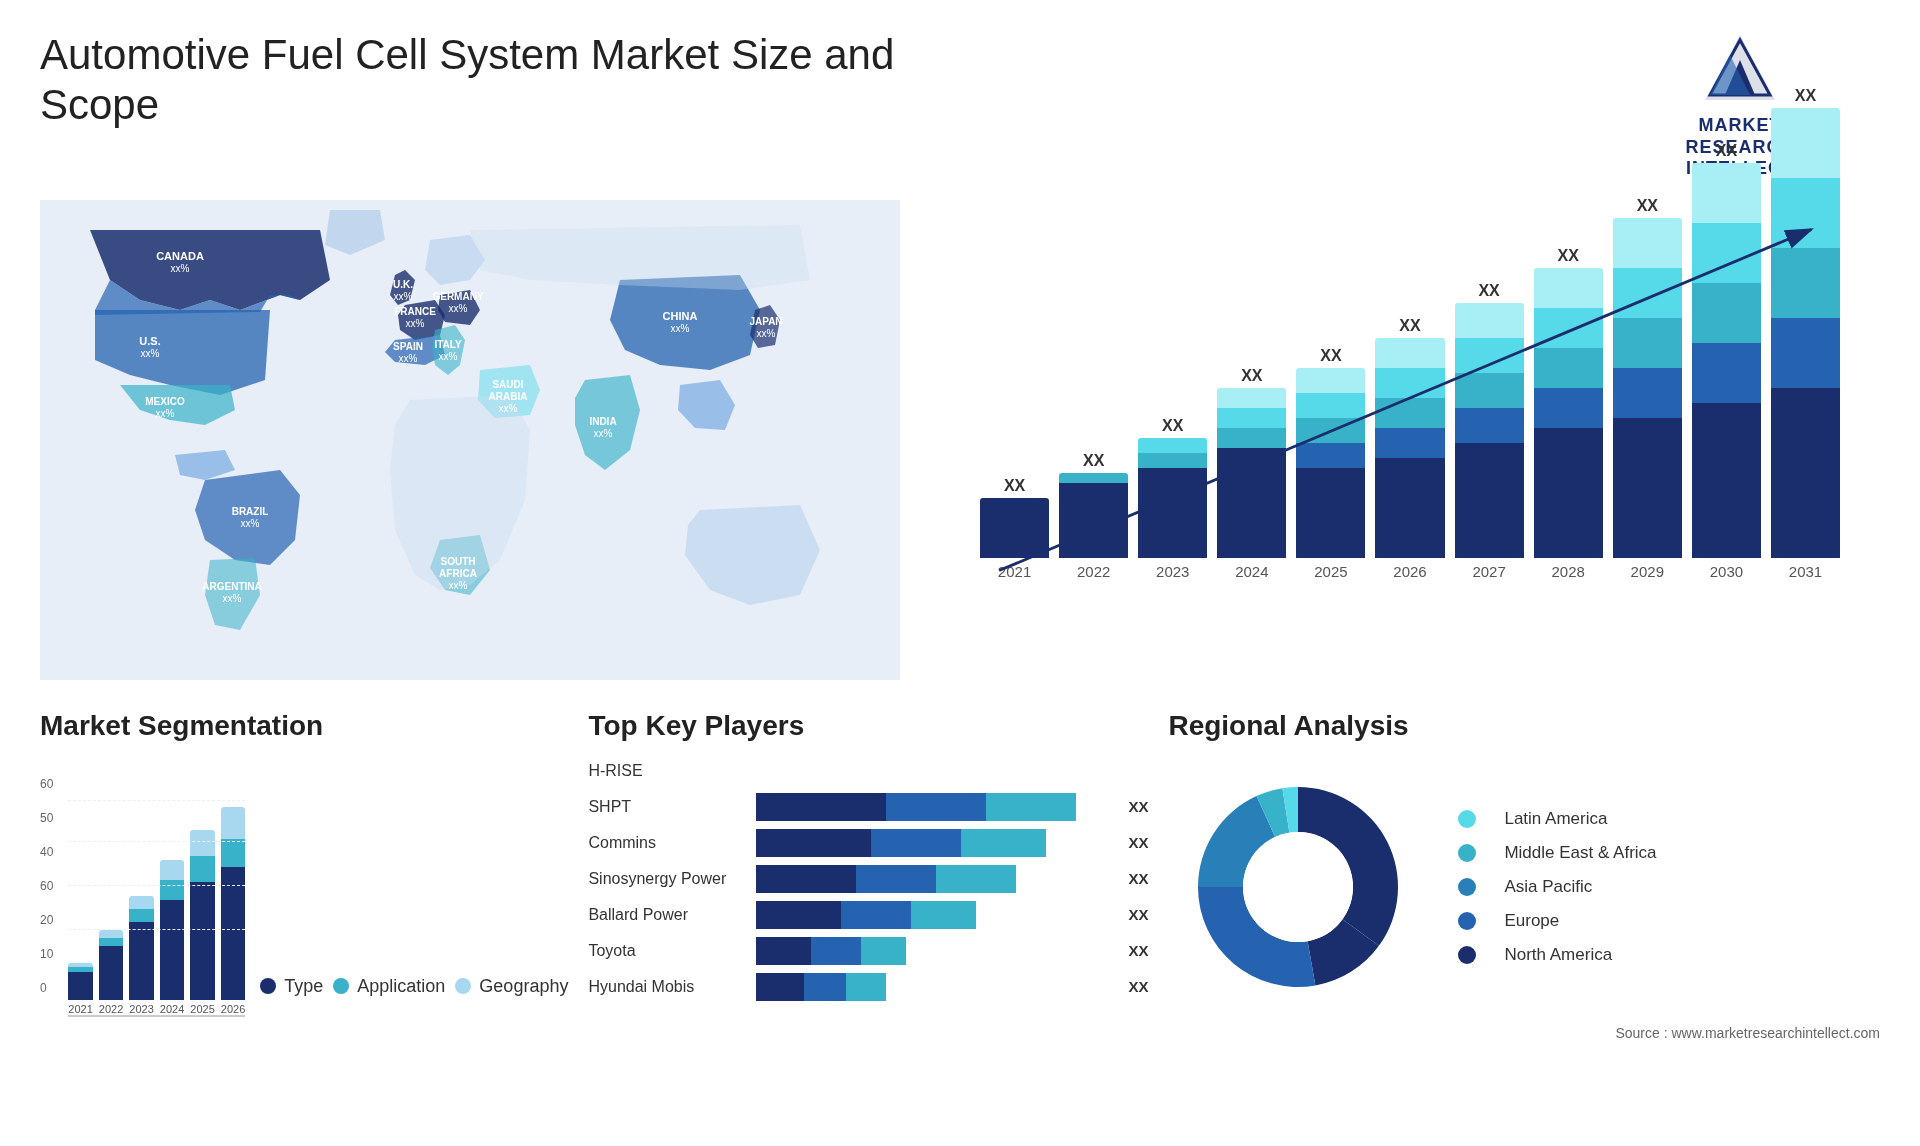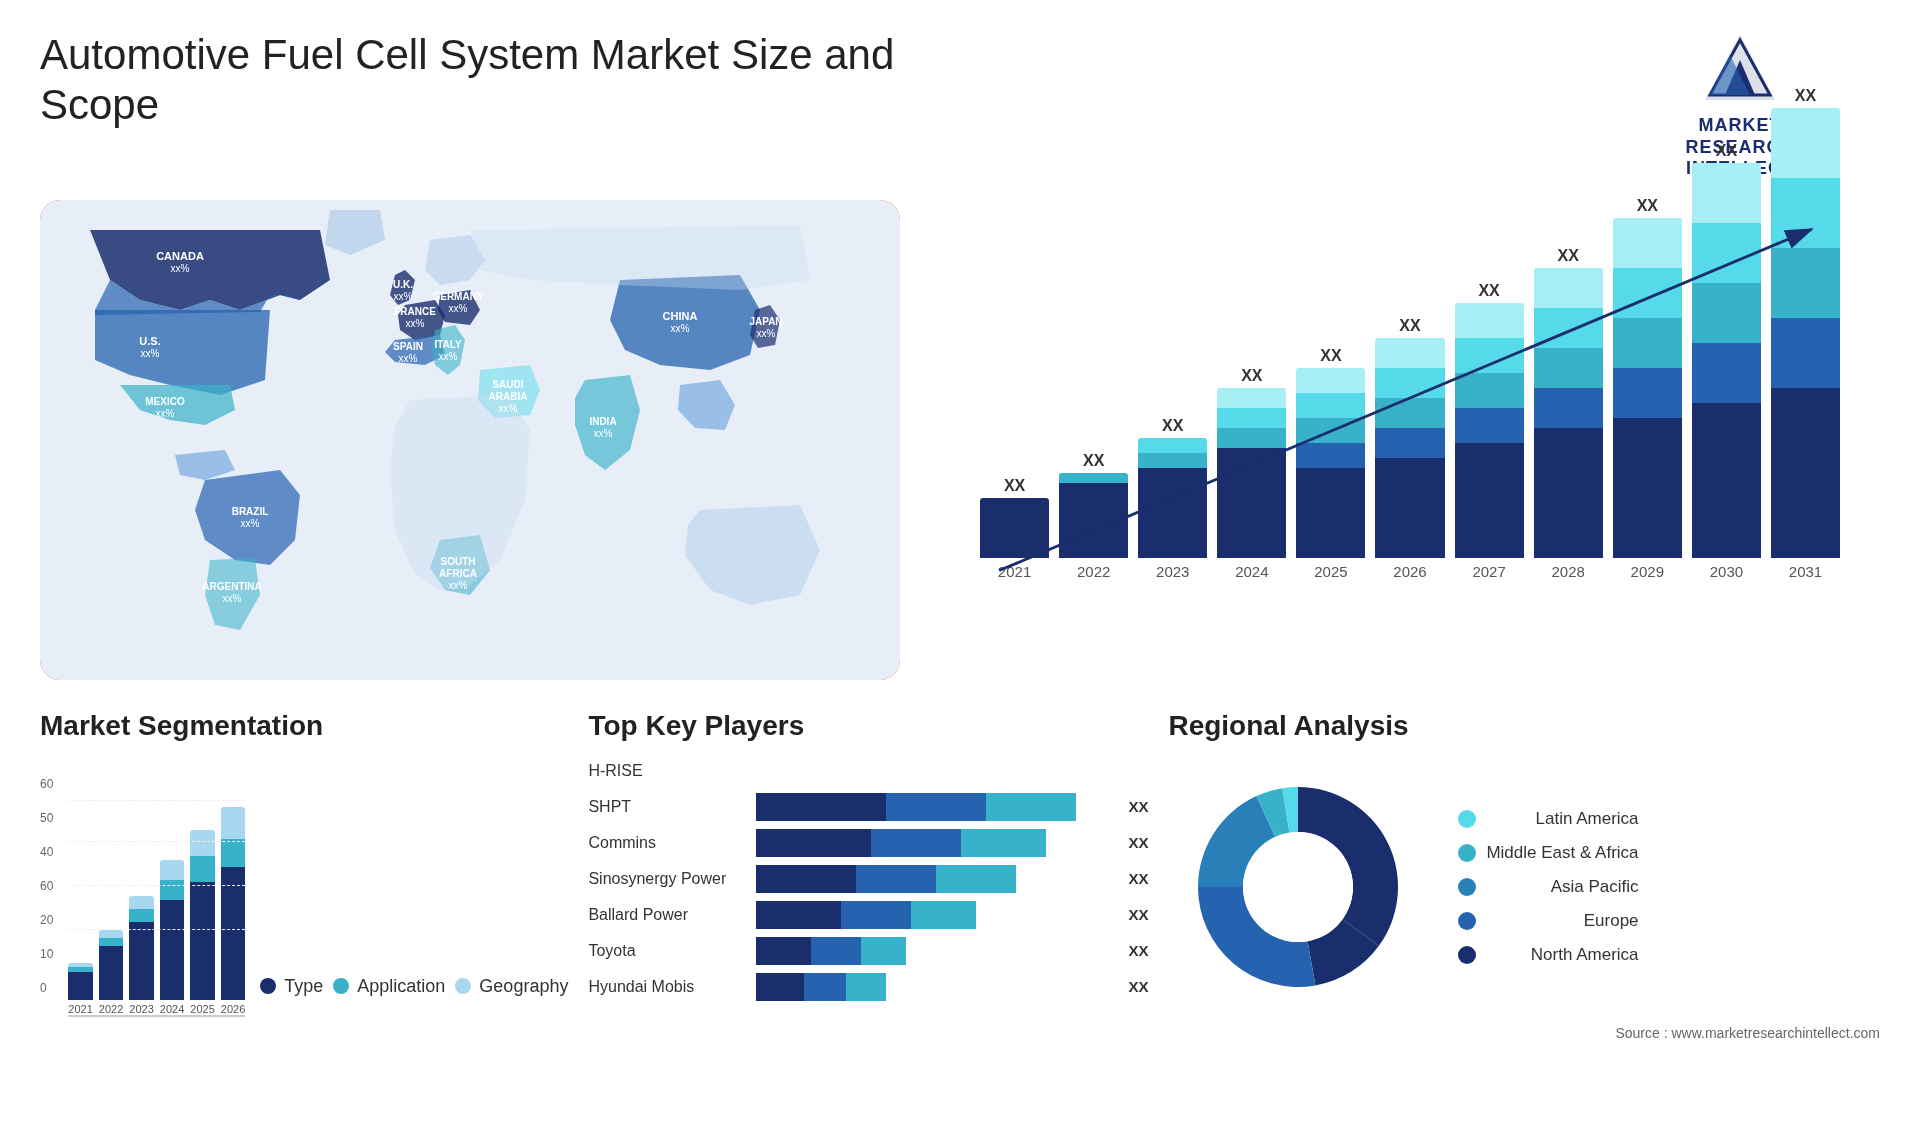--- a/index.html
+++ b/index.html
@@ -61,21 +61,21 @@
       gap: 20px;
       margin-bottom: 30px;
     }
 
     
     .map-container {
       flex: 0 0 860px;
       height: 480px;
       position: relative;
       background: #ef4444;
-      border-radius: 20px;
+      border-radius: 0;
       overflow: hidden;
     }
     .map-svg {
       width: 100%;
       height: 100%;
     }
 
     
     .bar-chart-container {
       flex: 1;
@@ -178,24 +178,23 @@
       flex-shrink: 0;
     }
     .regional-legend {
       display: flex;
       flex-direction: column;
       gap: 14px;
     }
     .regional-legend-item {
       display: flex;
       align-items: center;
-      gap: 10px;
+      gap: 28px;
       font-size: 17px;
       color: #333;
-      justify-content: space-between;
     }
     .regional-dot {
       width: 18px;
       height: 18px;
       border-radius: 50%;
       flex-shrink: 0;
     }
 
     
     .footer-source {

